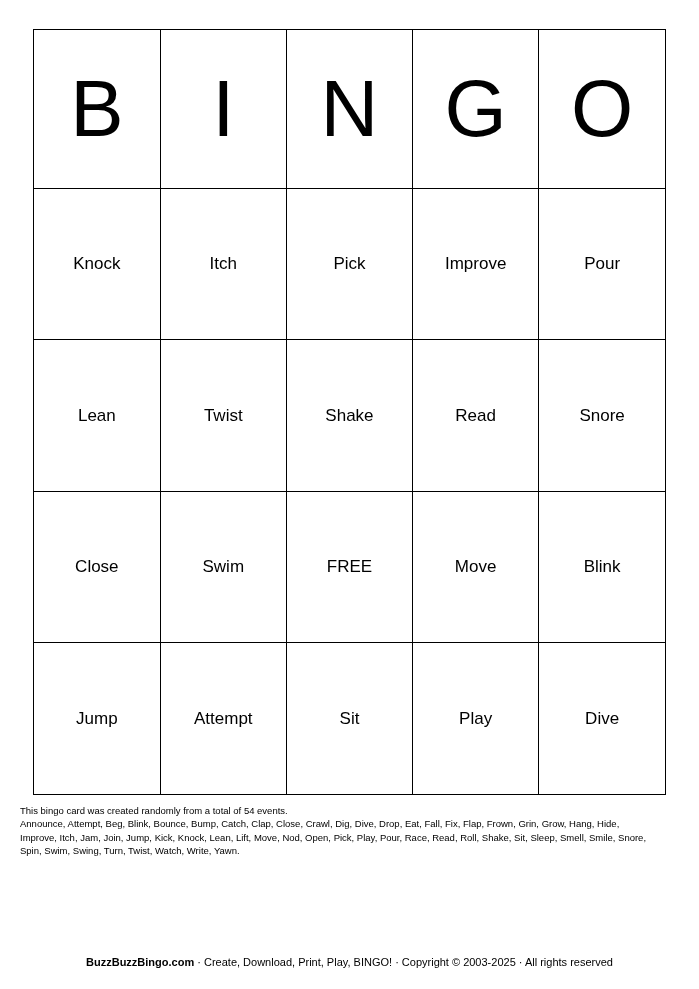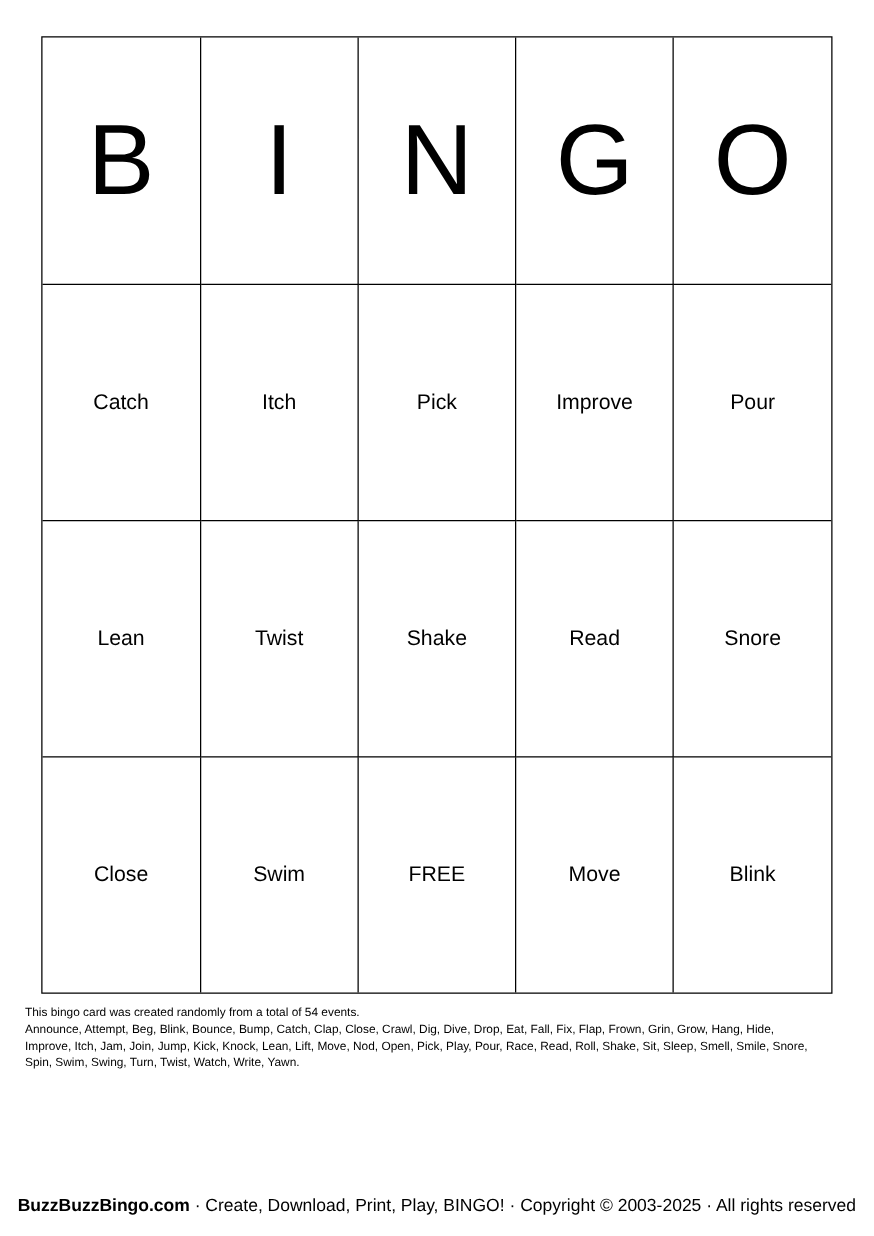--- a/index.html
+++ b/index.html
@@ -71,21 +71,21 @@
   }
   .disclaimer .line1 { display: block; }
   .disclaimer .line2 { display: block; }
 
   .footer {
     position: absolute;
     left: 0;
     top: 956px;
     width: 699px;
     text-align: center;
-    font-size: 14px;
+    font-size: 11px;
   }
   .footer .brand {
     font-weight: bold;
   }
   .footer .rest {
     font-weight: normal;
   }
 </style>
 </head>
 <body>
@@ -96,40 +96,47 @@
     <table class="bingo">
       <tbody>
           <tr class="header-row">
         <td>B</td>
         <td>I</td>
         <td>N</td>
         <td>G</td>
         <td>O</td>
       </tr>
       <tr class="cell-row">
-        <td>Catch</td>
+        <td>Knock</td>
         <td>Itch</td>
         <td>Pick</td>
         <td>Improve</td>
         <td>Pour</td>
       </tr>
       <tr class="cell-row">
         <td>Lean</td>
         <td>Twist</td>
         <td>Shake</td>
         <td>Read</td>
         <td>Snore</td>
       </tr>
       <tr class="cell-row">
         <td>Close</td>
         <td>Swim</td>
         <td>FREE</td>
         <td>Move</td>
         <td>Blink</td>
       </tr>
+      <tr class="cell-row">
+        <td>Jump</td>
+        <td>Attempt</td>
+        <td>Sit</td>
+        <td>Play</td>
+        <td>Dive</td>
+      </tr>
     </tbody>
       </table>
   </div>
 
   <div class="disclaimer">
     <span class="line1">This bingo card was created randomly from a total of 54 events.</span>
     <span class="line2">Announce, Attempt, Beg, Blink, Bounce, Bump, Catch, Clap, Close, Crawl, Dig, Dive, Drop, Eat, Fall, Fix, Flap, Frown, Grin, Grow, Hang, Hide, Improve, Itch, Jam, Join, Jump, Kick, Knock, Lean, Lift, Move, Nod, Open, Pick, Play, Pour, Race, Read, Roll, Shake, Sit, Sleep, Smell, Smile, Snore, Spin, Swim, Swing, Turn, Twist, Watch, Write, Yawn.</span>
   </div>
 
   <div class="footer">

